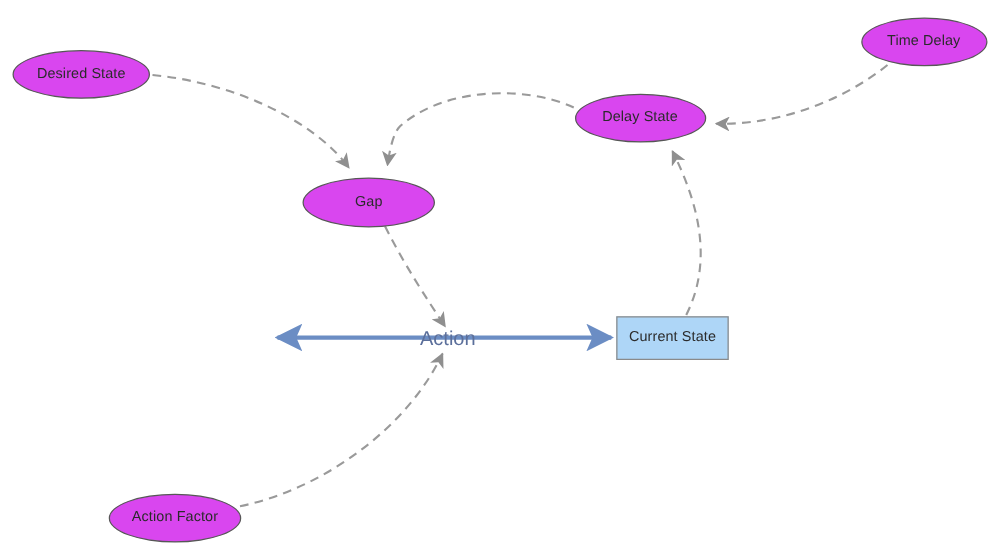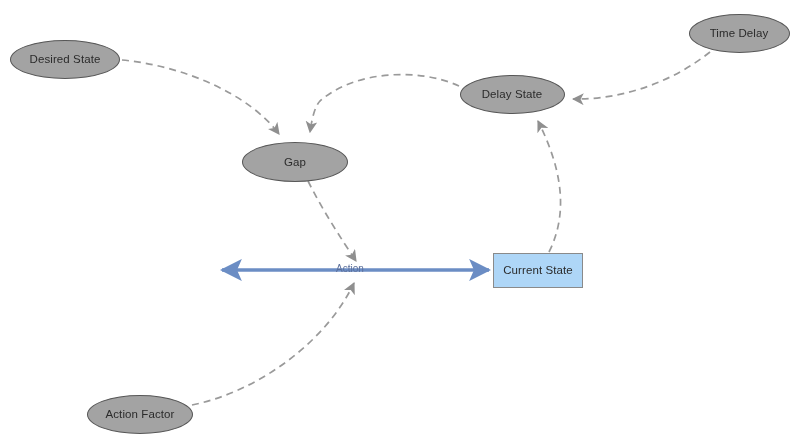--- a/index.html
+++ b/index.html
@@ -30,31 +30,31 @@
     box-sizing: border-box;
     font-family: "Liberation Sans", sans-serif;
     font-size: 11.5px;
     color: #2b2b2b;
     letter-spacing: 0.1px;
     white-space: nowrap;
     user-select: none;
   }
   .node-ellipse {
     border-radius: 50%;
-    background: #a3a3a3;
+    background: #d946ef;
     border: 1.6px solid #575757;
   }
   .node-rect {
     background: #aed6f7;
     border: 1.8px solid #8a8a8a;
   }
   .edge-label {
     position: absolute;
     font-family: "Liberation Sans", sans-serif;
-    font-size: 10px;
+    font-size: 16px;
     color: #5b6f9b;
     background: transparent;
     white-space: nowrap;
     user-select: none;
   }
 </style>
 </head>
 <body>
 
 <div id="canvas">

